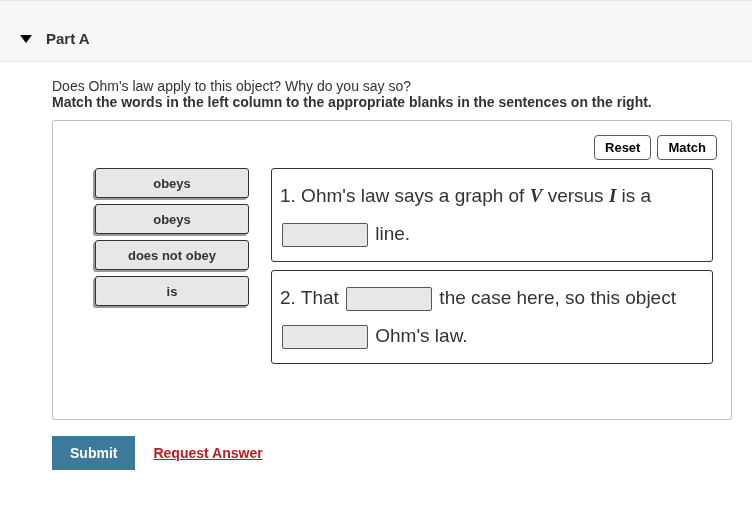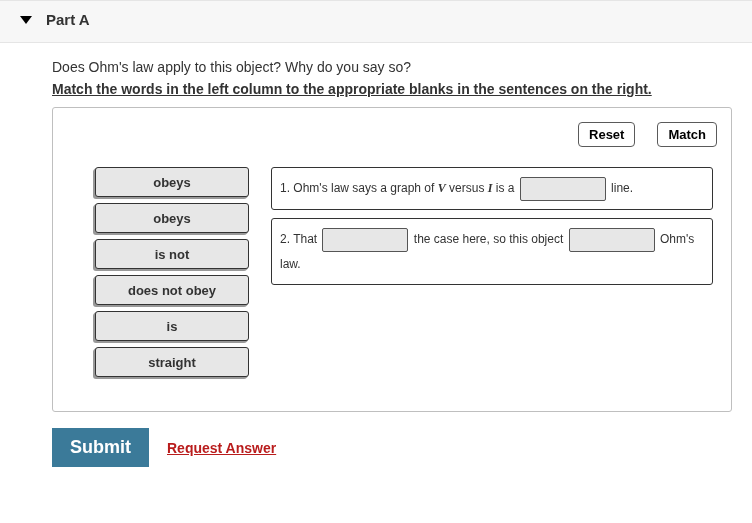--- a/index.html
+++ b/index.html
@@ -7,47 +7,47 @@
       font-family: Arial, Helvetica, sans-serif;
       font-size: 14px;
       color: #333;
       background: #fff;
       width: 752px;
     }
     .header-bar {
       background: #f7f7f7;
       border-top: 1px solid #e5e5e5;
       border-bottom: 1px solid #e5e5e5;
-      padding: 10px 20px 14px 20px;
+      padding: 29px 20px 14px 20px;
       display: flex;
       align-items: center;
       gap: 14px;
     }
     .tri-down {
       width: 0; height: 0;
       border-left: 6px solid transparent;
       border-right: 6px solid transparent;
       border-top: 8px solid #000;
     }
     .part-label { font-weight: bold; font-size: 15px; }
     .content { padding: 16px 20px 18px 52px; }
-    .q-line { font-size: 14px; margin-bottom: 6px; }
-    .instr { font-weight: bold; font-size: 14px; margin-bottom: 10px; text-decoration: underline; }
+    .q-line { font-size: 14px; }
+    .instr { font-weight: bold; font-size: 14px; margin-bottom: 10px; }
     .workbox {
       border: 1px solid #bfbfbf;
       border-radius: 3px;
       padding: 14px 14px 34px 14px;
       position: relative;
       min-height: 300px;
     }
     .top-btns {
       display: flex;
       justify-content: flex-end;
-      gap: 22px;
-      margin-bottom: 20px;
+      gap: 6px;
+      margin-bottom: 8px;
     }
     .pill-btn {
       border: 1px solid #5a5a5a;
       border-radius: 4px;
       background: #fff;
       padding: 4px 10px;
       font-size: 13px;
       font-weight: bold;
       cursor: pointer;
     }
@@ -80,21 +80,21 @@
       display: flex;
       flex-direction: column;
       gap: 8px;
       flex: 1;
       margin-right: 4px;
     }
     .sent {
       border: 1px solid #333;
       border-radius: 3px;
       padding: 8px 8px;
-      font-size: 12px;
+      font-size: 19px;
       line-height: 2;
       display: block;
     }
     .blank {
       display: inline-block;
       width: 86px;
       height: 24px;
       background: #e7e7e7;
       border: 1px solid #555;
       border-radius: 2px;
@@ -106,21 +106,21 @@
       margin-top: 16px;
       display: flex;
       align-items: center;
       gap: 18px;
     }
     .submit-btn {
       background: #3b7a99;
       color: #fff;
       border: none;
       padding: 9px 18px;
-      font-size: 18px;
+      font-size: 14px;
       font-weight: bold;
       cursor: pointer;
     }
     .req-link {
       color: #b91c1c;
       font-weight: bold;
       text-decoration: underline;
       font-size: 14px;
       cursor: pointer;
     }
@@ -140,24 +140,22 @@
   <div class="workbox">
     <div class="top-btns">
       <button class="pill-btn">Reset</button>
       <button class="pill-btn">Match</button>
     </div>
 
     <div class="dragzone">
       <div class="wordcol">
         <div class="word">obeys</div>
         <div class="word">obeys</div>
-        <div class="word">is not</div>
         <div class="word">does not obey</div>
         <div class="word">is</div>
-        <div class="word">straight</div>
       </div>
 
       <div class="sentcol">
         <div class="sent">
           <span>1. Ohm's law says a graph of </span><span class="ital">V</span><span> versus </span><span class="ital">I</span><span> is a </span><span class="blank"></span><span> line.</span>
         </div>
         <div class="sent">
           <span>2. That </span><span class="blank"></span><span> the case here, so this object </span><span class="blank"></span><span> Ohm's law.</span>
         </div>
       </div>

